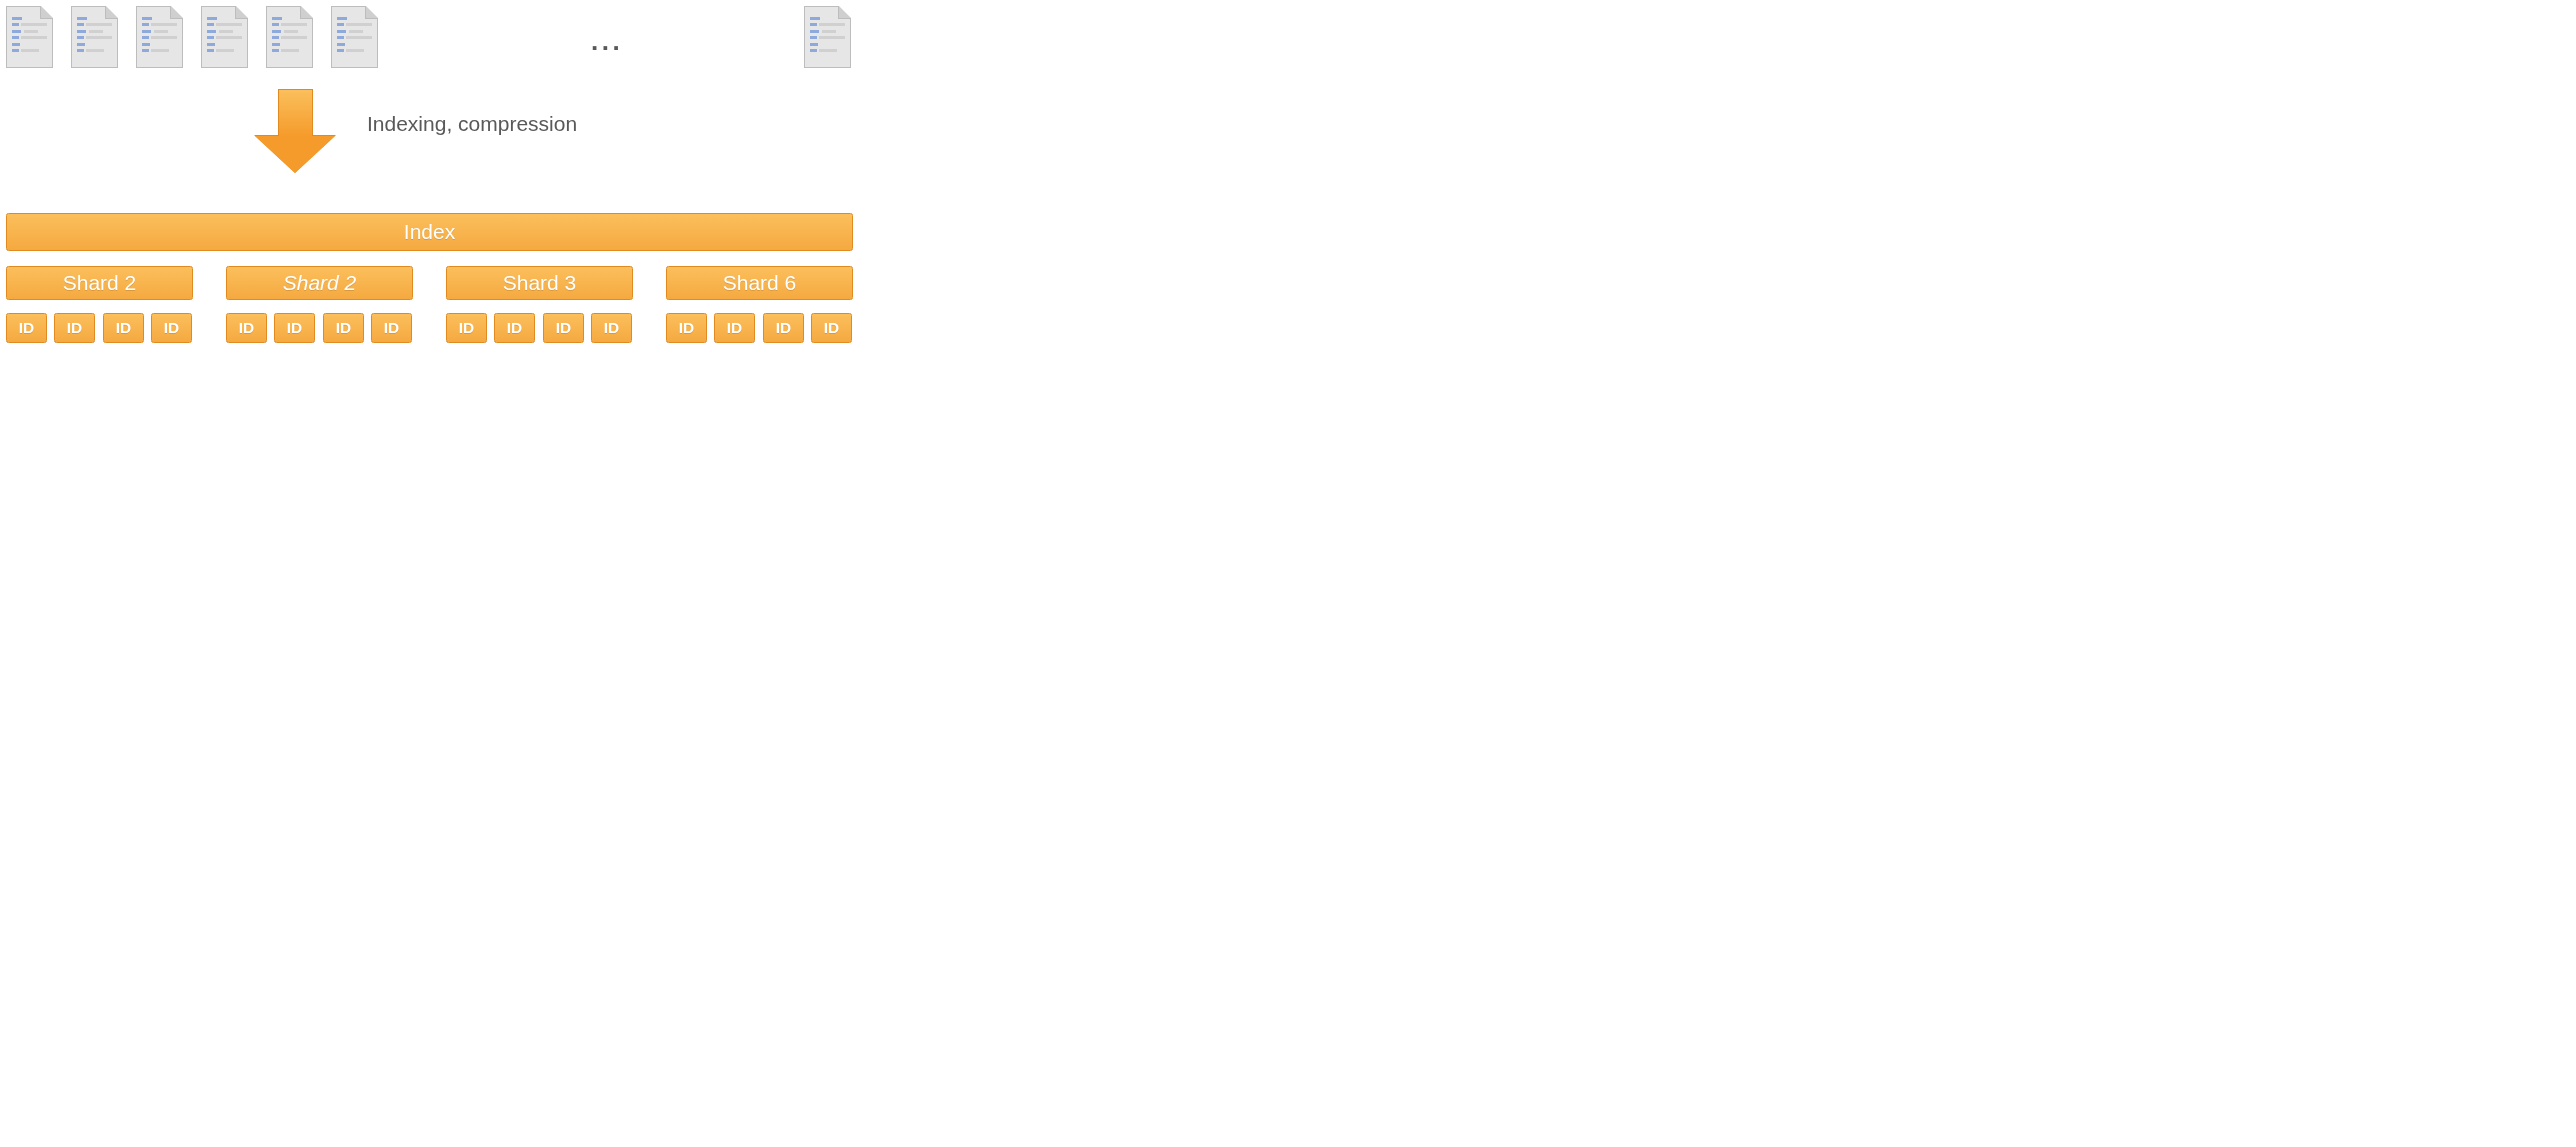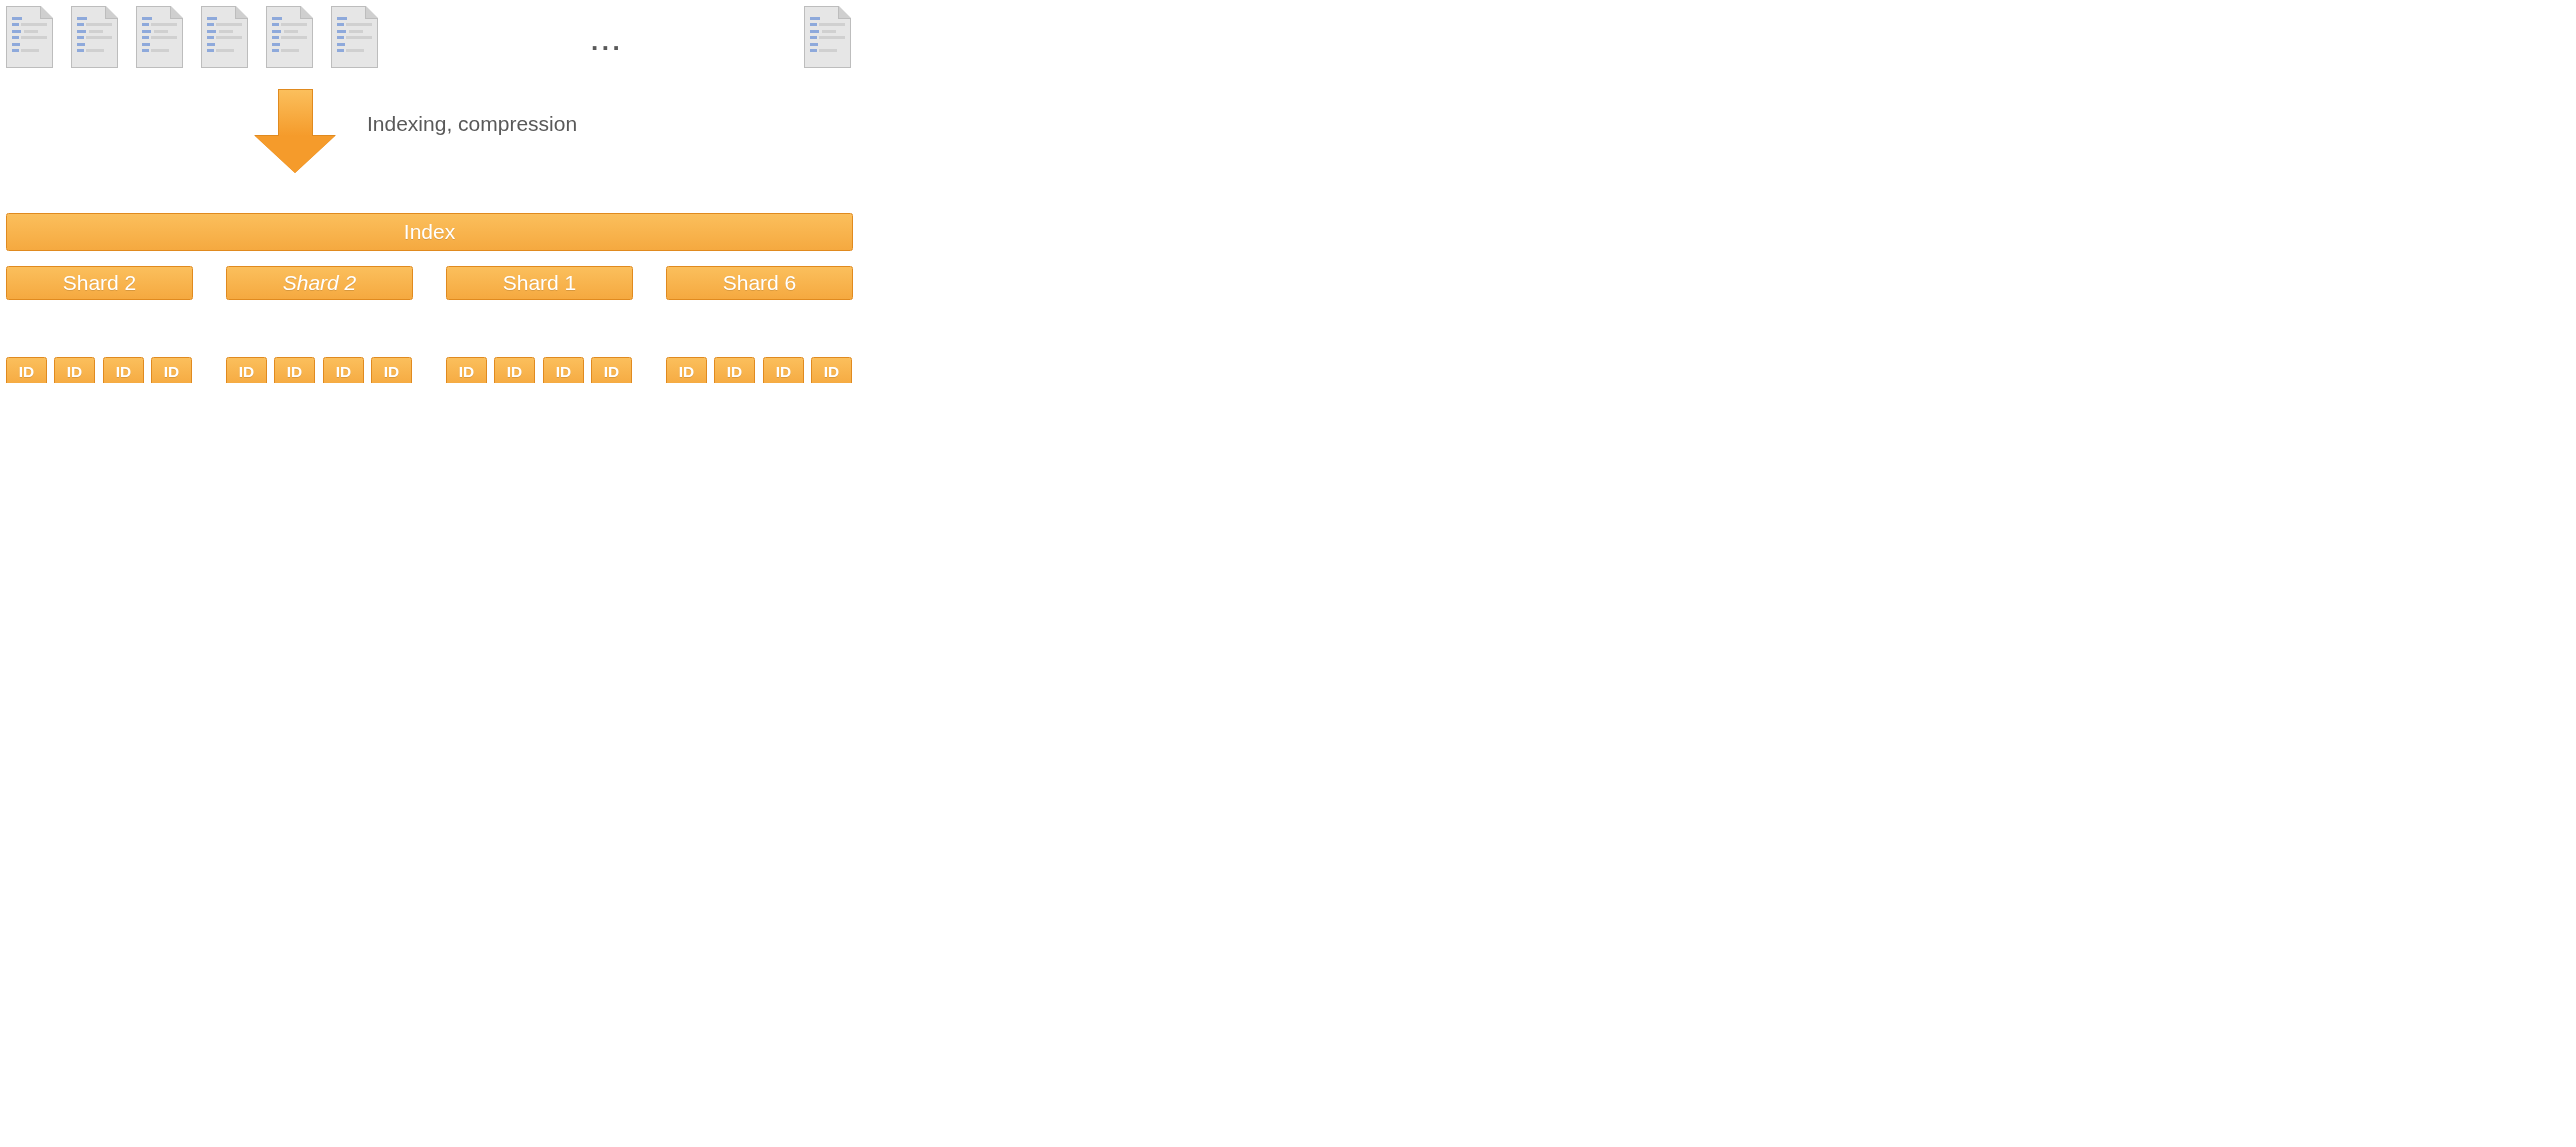--- a/index.html
+++ b/index.html
@@ -124,21 +124,21 @@
     border-radius: 2.4px;
     color: #ffffff;
     display: flex;
     align-items: center;
     justify-content: center;
     box-sizing: border-box;
     text-shadow: 0 0.6px 0 rgba(0,0,0,0.12);
   }
   .index-box { font-size: 21px; }
   .shard-box { font-size: 21px; }
-  .id-box    { font-size: 15.4px; font-weight: bold; margin-top: 44px; }
+  .id-box    { font-size: 15.4px; font-weight: bold; }
 
 </style>
 </head>
 <body>
 
 <div class="canvas">
 
   <div class="doc" style="left:6px; top:6px;">
     <div class="fold"></div>
     <div class="lines">
@@ -344,21 +344,21 @@
     <span>Index</span>
   </div>
 
   <div class="obox shard-box" style="left:6px;  top:266px; width:187px; height:34px;">
       <span>Shard 2</span>
     </div>
   <div class="obox shard-box" style="left:226px; top:266px; width:187px; height:34px;font-style:italic;">
       <span>Shard 2</span>
     </div>
   <div class="obox shard-box" style="left:446px; top:266px; width:187px; height:34px;">
-      <span>Shard 1</span>
+      <span>Shard 3</span>
     </div>
   <div class="obox shard-box" style="left:666px;top:266px; width:187px; height:34px;">
       <span>Shard 6</span>
     </div>
 
   <div class="obox id-box" style="left:6px;  top:313px; width:41px; height:30px;">
       <span>ID</span>
     </div>
   <div class="obox id-box" style="left:54px;  top:313px; width:41px; height:30px;">
       <span>ID</span>

